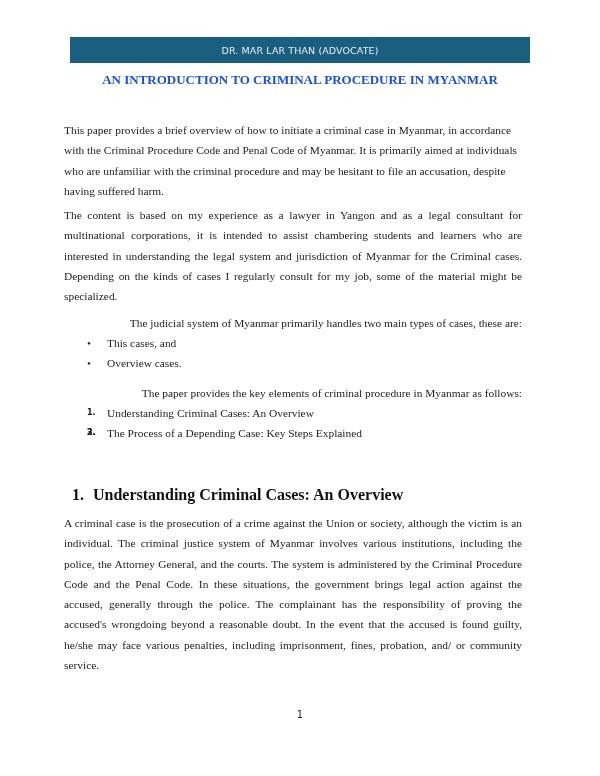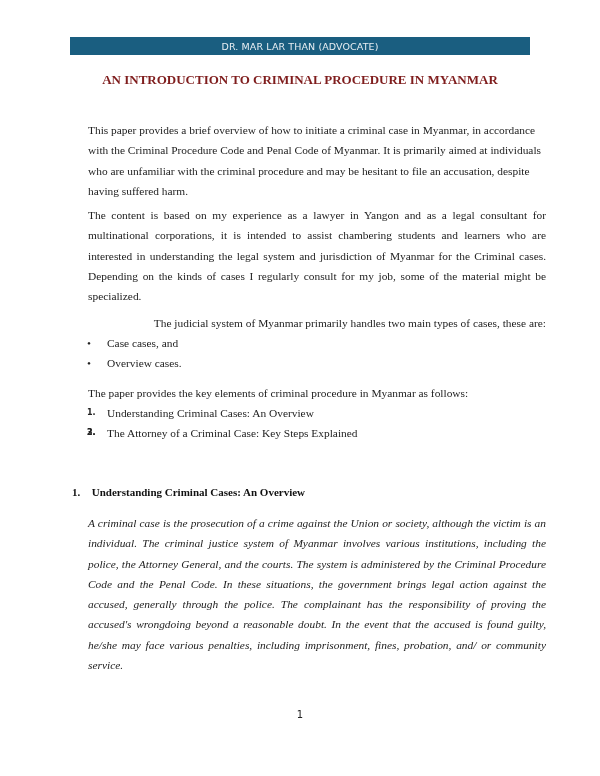--- a/index.html
+++ b/index.html
@@ -1,51 +1,51 @@
 <!DOCTYPE html>
 <html><head>
 <meta charset="utf-8">
 <style>
   html, body { margin: 0; padding: 0; background: #ffffff; }
   body { width: 600px; height: 776px; position: relative; overflow: hidden; }
   .page { position: absolute; left: 0; top: 0; width: 600px; height: 776px; background: #fff; }
   .header-bar {
-    position: absolute; left: 70px; top: 37px; width: 460px; height: 18px;
+    position: absolute; left: 70px; top: 37px; width: 460px; height: 26px;
     background: #1a5e80; color: #e8eef2;
     font-family: "DejaVu Sans", sans-serif; font-size: 9.5px;
     display: flex; align-items: center; justify-content: center;
     letter-spacing: 0.1px;
   }
   .title {
     position: absolute; left: 70px; top: 72px; width: 460px; text-align: center;
-    font-family: "Liberation Serif", serif; font-weight: bold; font-size: 13px; color: #7f1d1d;
+    font-family: "Liberation Serif", serif; font-weight: bold; font-size: 13px; color: #1d4ed8;
   }
   .body-text {
-    position: absolute; left: 88px; width: 458px;
+    position: absolute; left: 64px; width: 458px;
     font-family: "Liberation Serif", serif; font-size: 11.4px; line-height: 20.3px; color: #222;
     text-align: justify; margin: 0;
   }
   .p1 { top: 120px; text-align: left; }
   .p2 { top: 205px; }
   .p3 { top: 313px; text-align: right; }
   .bullets { position: absolute; left: 87px; top: 333px; margin: 0; padding: 0; list-style: none;
     font-family: "Liberation Serif", serif; font-size: 11.4px; line-height: 20.3px; color: #222; }
   .bullets li { position: relative; padding-left: 20px; }
   .bullets li .bullet { position: absolute; left: 0; top: 0; }
-  .p4 { top: 383px; text-align: left; }
+  .p4 { top: 383px; text-align: right; }
   .numbered { position: absolute; left: 87px; top: 403px; margin: 0; padding: 0; list-style: none;
     font-family: "Liberation Serif", serif; font-size: 11.4px; line-height: 20.3px; color: #222; }
   .numbered li { position: relative; padding-left: 20px; }
   .numbered li .num { position: absolute; left: 0; top: 0; font-family: "DejaVu Sans", sans-serif; font-weight: bold; font-size: 8px; }
   .section-heading {
     position: absolute; left: 72px; top: 486px;
-    font-family: "Liberation Serif", serif; font-weight: bold; font-size: 11px; color: #111;
+    font-family: "Liberation Serif", serif; font-weight: bold; font-size: 16px; color: #111;
   }
   .section-heading .sec-num { display: inline-block; width: 17px; }
-  .p5 { top: 513px; font-style: italic; }
+  .p5 { top: 513px; }
   .page-number {
     position: absolute; left: 290px; top: 709px; width: 20px; text-align: center;
     font-family: "DejaVu Sans", sans-serif; font-size: 10px; color: #222;
   }
 </style>
 </head>
 <body>
 
 <div class="page">
   <div class="header-bar">
@@ -54,41 +54,41 @@
 
   <div class="title">AN INTRODUCTION TO CRIMINAL PROCEDURE IN MYANMAR</div>
 
   <p class="body-text p1">This paper provides a brief overview of how to initiate a criminal case in Myanmar, in accordance with the Criminal Procedure Code and Penal Code of Myanmar. It is primarily aimed at individuals who are unfamiliar with the criminal procedure and may be hesitant to file an accusation, despite having suffered harm.</p>
   <p class="body-text p2">The content is based on my experience as a lawyer in Yangon and as a legal consultant for multinational corporations, it is intended to assist chambering students and learners who are interested in understanding the legal system and jurisdiction of Myanmar for the Criminal cases. Depending on the kinds of cases I regularly consult for my job, some of the material might be specialized.</p>
   <p class="body-text p3">The judicial system of Myanmar primarily handles two main types of cases, these are:</p>
 
   <ul class="bullets">
     <li>
       <span class="bullet">•</span>
-      <span>Case cases, and</span>
+      <span>This cases, and</span>
     </li>
     <li>
       <span class="bullet">•</span>
       <span>Overview cases.</span>
     </li>
   </ul>
 
   <p class="body-text p4">The paper provides the key elements of criminal procedure in Myanmar as follows:</p>
 
   <ol class="numbered">
     <li>
       <span class="num">1.</span>
       <span>Understanding Criminal Cases: An Overview</span>
     </li>
     <li>
       <span class="num">2.</span>
     </li>
     <li>
       <span class="num">3.</span>
-      <span>The Attorney of a Criminal Case: Key Steps Explained</span>
+      <span>The Process of a Depending Case: Key Steps Explained</span>
     </li>
   </ol>
 
   <div class="section-heading">
     <span class="sec-num">1.</span>
     <span>Understanding Criminal Cases: An Overview</span>
   </div>
 
   <p class="body-text p5">A criminal case is the prosecution of a crime against the Union or society, although the victim is an individual. The criminal justice system of Myanmar involves various institutions, including the police, the Attorney General, and the courts. The system is administered by the Criminal Procedure Code and the Penal Code. In these situations, the government brings legal action against the accused, generally through the police. The complainant has the responsibility of proving the accused's wrongdoing beyond a reasonable doubt. In the event that the accused is found guilty, he/she may face various penalties, including imprisonment, fines, probation, and/ or community service.</p>
 

